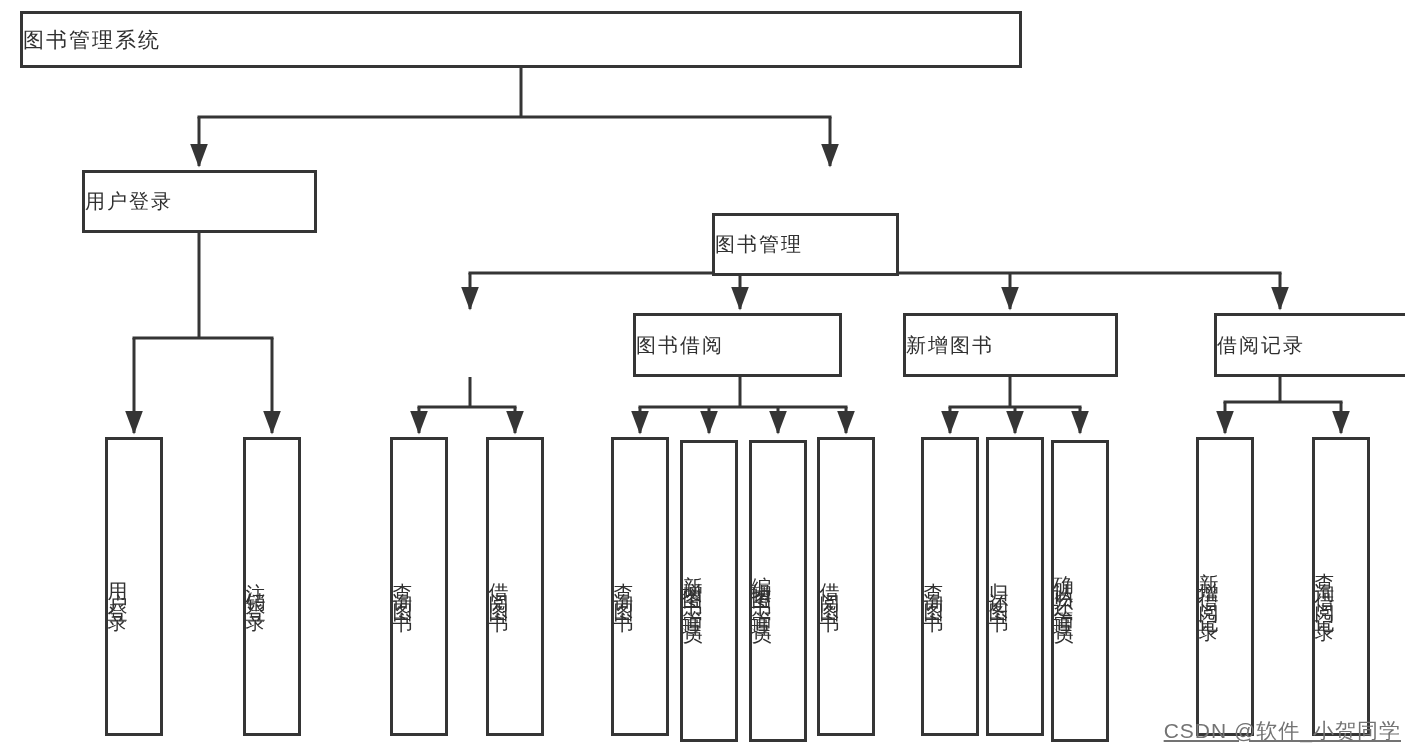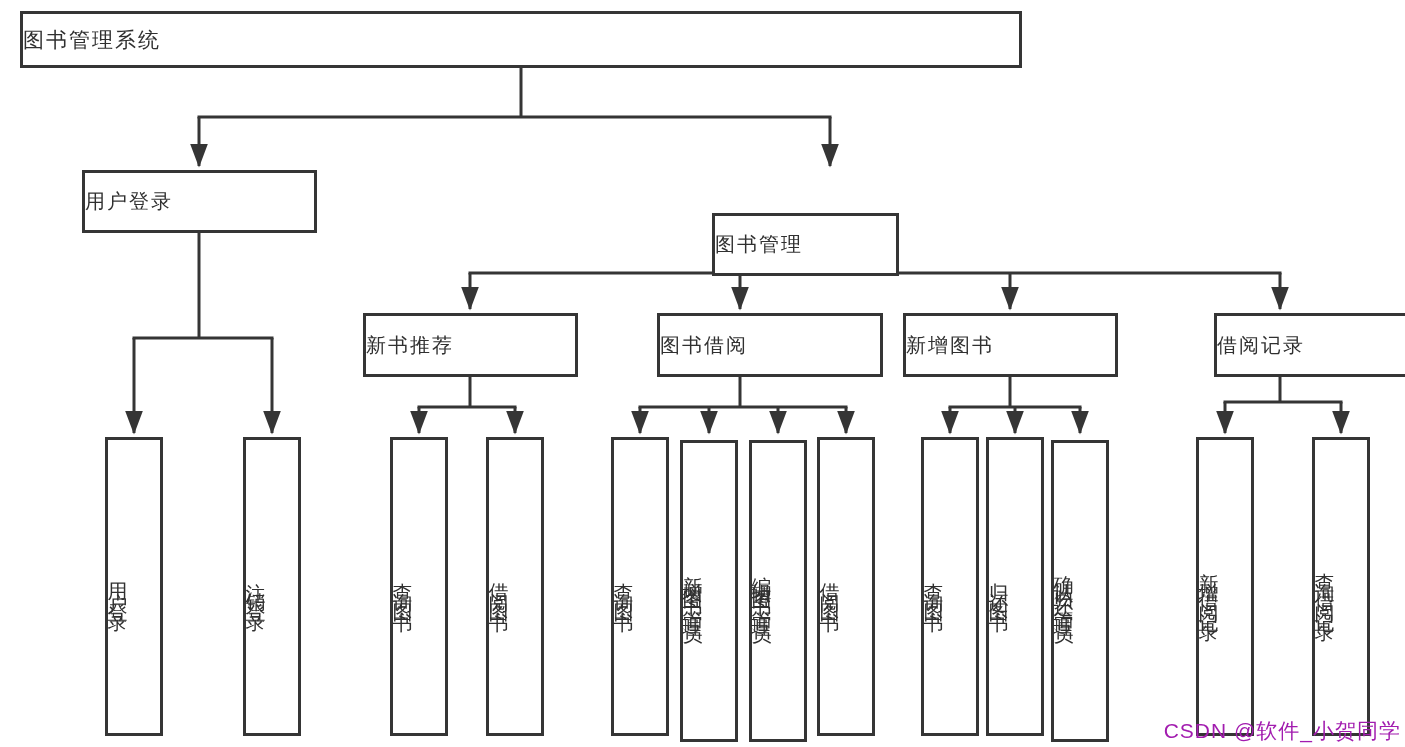--- a/index.html
+++ b/index.html
@@ -41,23 +41,24 @@
     letter-spacing: 10px;
     line-height: 1;
     white-space: nowrap;
   }
   .vtext.tight { letter-spacing: 7px; }
   .watermark {
     position: absolute;
     right: 4px;
     bottom: 2px;
     font-size: 21px;
-    color: #a21caf;
+    color: #737373;
     letter-spacing: 1px;
     white-space: nowrap;
+    text-decoration: underline;
   }
 </style>
 </head>
 <body>
 
 <div class="stage">
 
   <svg class="connectors" viewBox="0 0 1405 747" xmlns="http://www.w3.org/2000/svg">
     <defs>
       <marker id="arr" markerWidth="10" markerHeight="8" refX="7.5" refY="3" orient="auto" markerUnits="strokeWidth">
@@ -112,24 +113,21 @@
     <span>图书管理系统</span>
   </div>
 
   <div class="node level" style="left:82px; top:170px; width:235px; height:63px;">
     <span>用户登录</span>
   </div>
   <div class="node level" style="left:712px; top:170px; width:187px; height:63px;margin-top:43px;">
     <span>图书管理</span>
   </div>
 
-  <div class="node level" style="left:363px; top:313px; width:215px; height:64px;">
-    <span>新书推荐</span>
-  </div>
-  <div class="node level" style="left:657px; top:313px; width:226px; height:64px;font-family:Liberation Serif, serif;">
+  <div class="node level" style="left:633px; top:313px; width:209px; height:64px;font-family:Liberation Serif, serif;">
     <span>图书借阅</span>
   </div>
   <div class="node level" style="left:903px; top:313px; width:215px; height:64px;">
     <span>新增图书</span>
   </div>
   <div class="node level" style="left:1172px; top:313px; width:215px; height:64px;margin-left:42px;">
     <span>借阅记录</span>
   </div>
 
   <div class="node leaf" style="left:105px; top:437px; width:58px; height:299px;">

